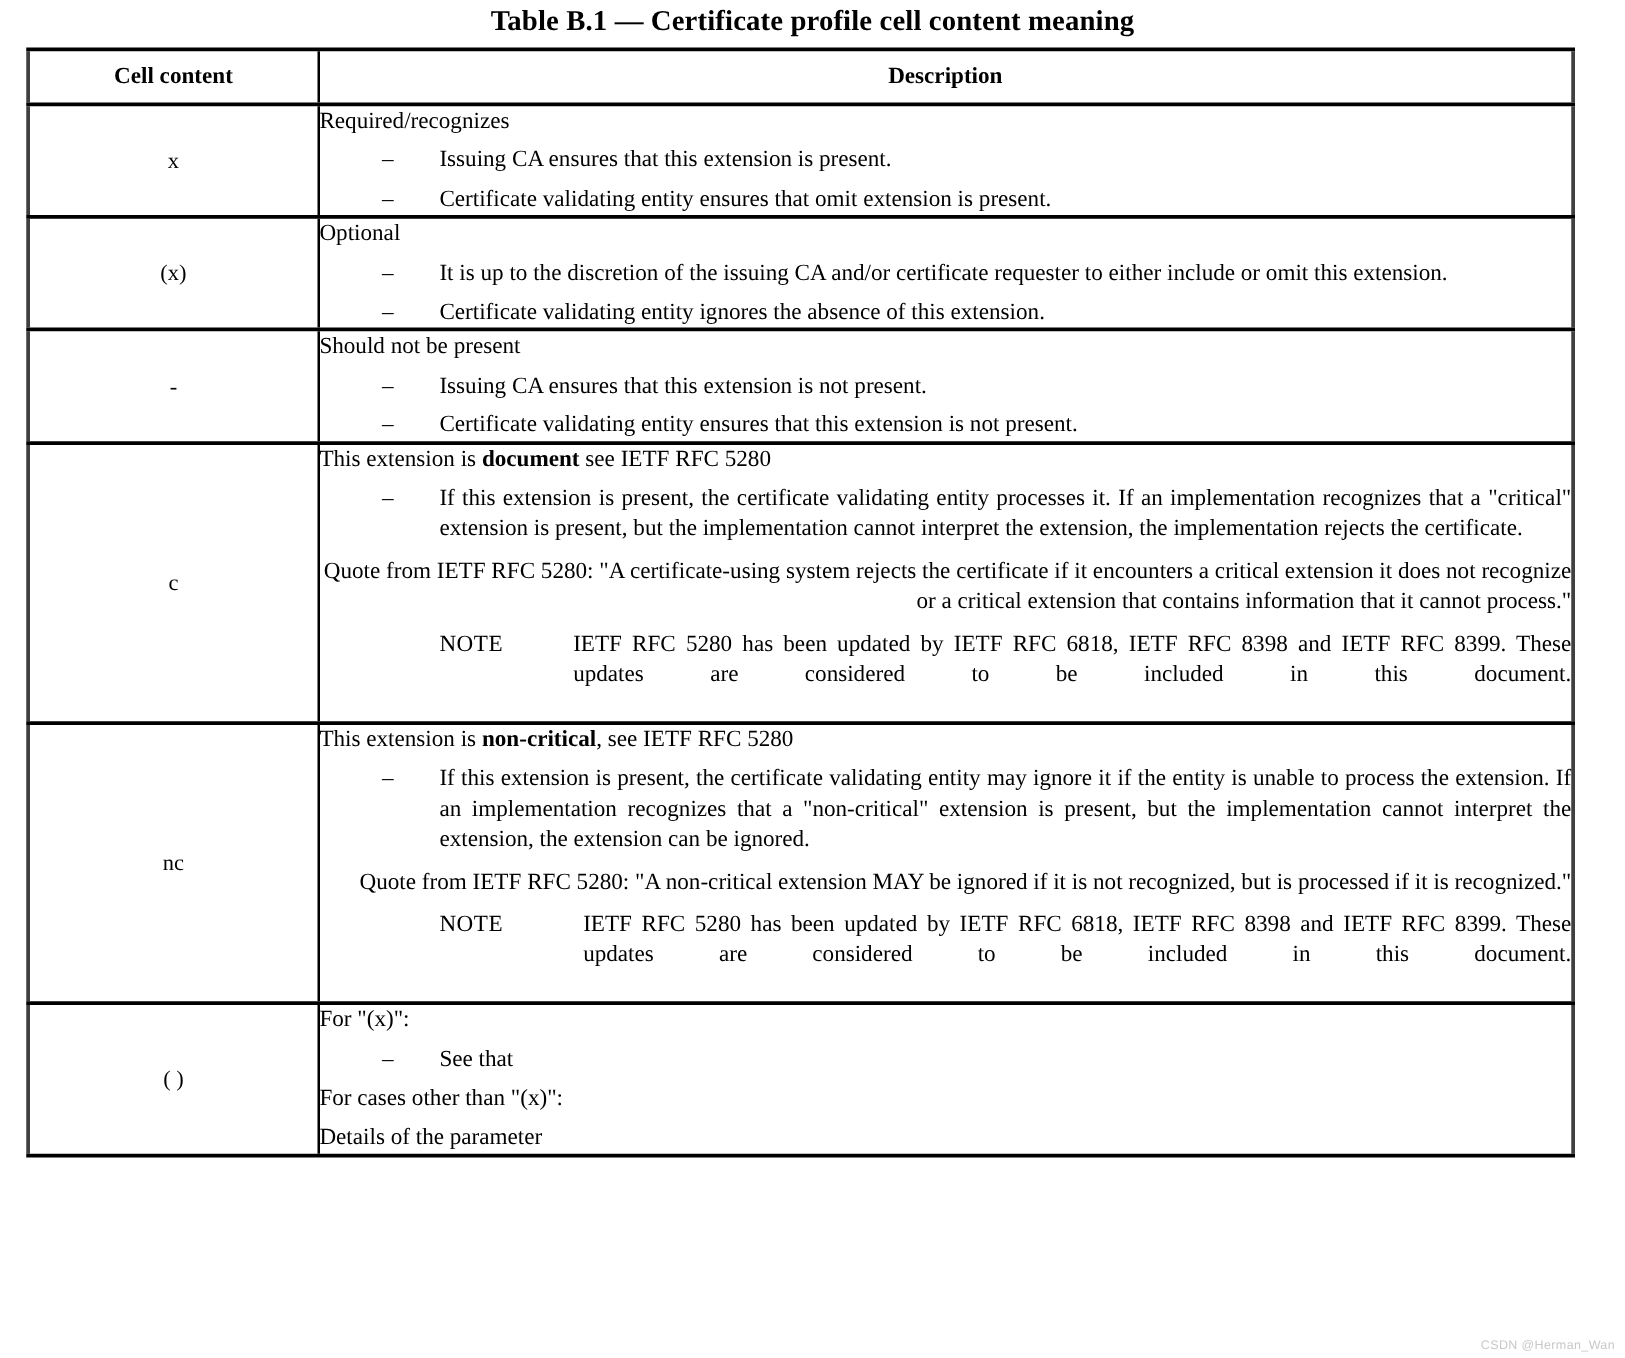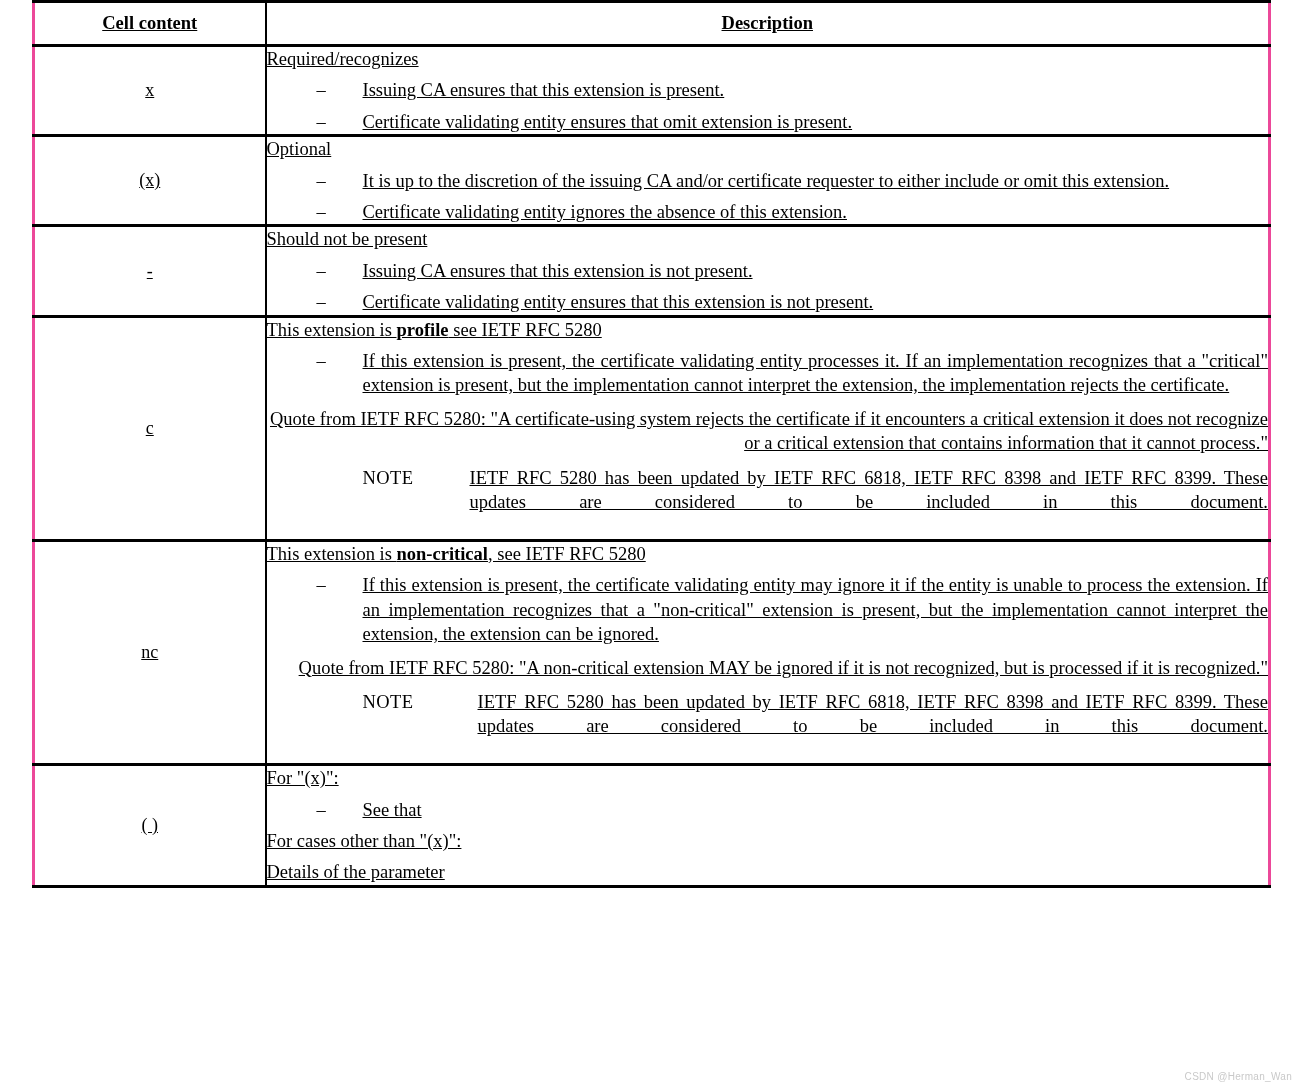--- a/index.html
+++ b/index.html
@@ -30,23 +30,22 @@
     line-height: 28px;
     padding-top: 3px;
     padding-bottom: 7px;
     letter-spacing: 0.1px;
   }
 
   table.profile-table {
     border-collapse: collapse;
     table-layout: fixed;
     width: 1236px;
-    margin-left: 32px;
-    border: 3px solid #ec4899;
-    text-decoration: underline;
+    margin-left: 21px;
+    border: 3px solid #404040;
   }
 
   table.profile-table col.c-cell { width: 232px; }
   table.profile-table col.c-desc { width: 1004px; }
 
   table.profile-table th,
   table.profile-table td {
     border-top: 3px solid #000;
     border-bottom: 3px solid #000;
     border-left: 2px solid #000;
@@ -151,20 +150,21 @@
     color: #c9c9c9;
     letter-spacing: 0.3px;
     user-select: none;
   }
 </style>
 </head>
 <body>
 
 <div class="page">
 
+  <div class="table-title">Table B.1 — Certificate profile cell content meaning</div>
 
   <table class="profile-table">
     <colgroup>
       <col class="c-cell">
       <col class="c-desc">
     </colgroup>
     <thead>
       <tr>
         <th class="hdr">Cell content</th>
         <th class="hdr">Description</th>
@@ -219,21 +219,21 @@
               <span class="dash-mark">–</span>
               <span>Certificate validating entity ensures that this extension is not present.</span>
             </div>
           </div>
         </td>
       </tr>
 
       <tr>
         <td class="cell-key">c</td>
         <td class="cell-desc">
-          <p class="lead"><span>This extension is </span><b>profile</b><span> see IETF RFC 5280</span></p>
+          <p class="lead"><span>This extension is </span><b>document</b><span> see IETF RFC 5280</span></p>
           <div class="dash-list">
             <div class="dash-item justify">
               <span class="dash-mark">–</span>
               <span>If this extension is present, the certificate validating entity processes it. If an implementation recognizes that a "critical" extension is present, but the implementation cannot interpret the extension, the implementation rejects the certificate.</span>
             </div>
           </div>
           <div class="quote-block">Quote from IETF RFC 5280: "A certificate-using system rejects the certificate if it encounters a critical extension it does not recognize or a critical extension that contains information that it cannot process."</div>
           <div class="note-block">
             <span class="note-label">NOTE</span>
             <span>IETF RFC 5280 has been updated by IETF RFC 6818, IETF RFC 8398 and IETF RFC 8399. These updates are considered to be included in this document.</span>

